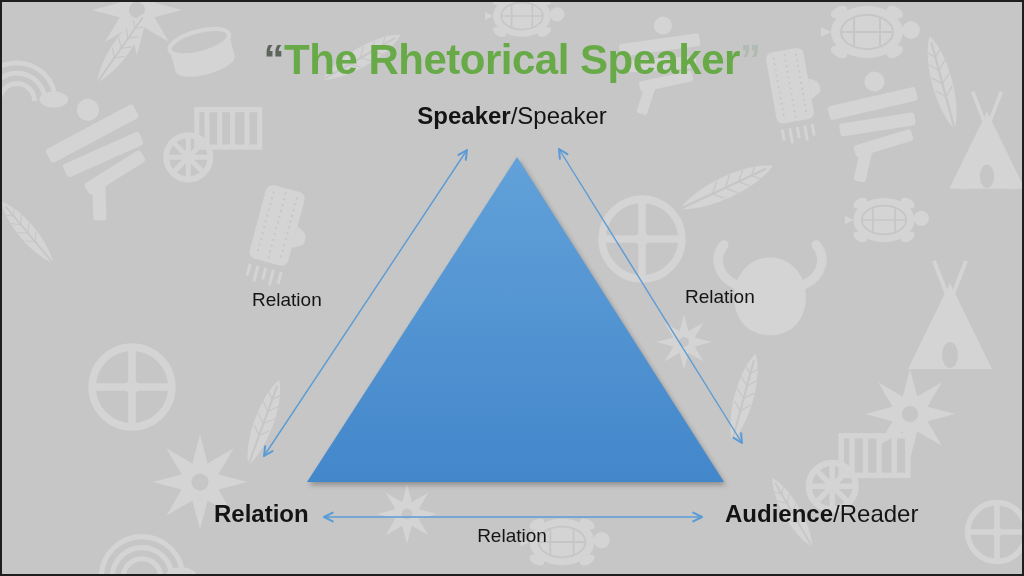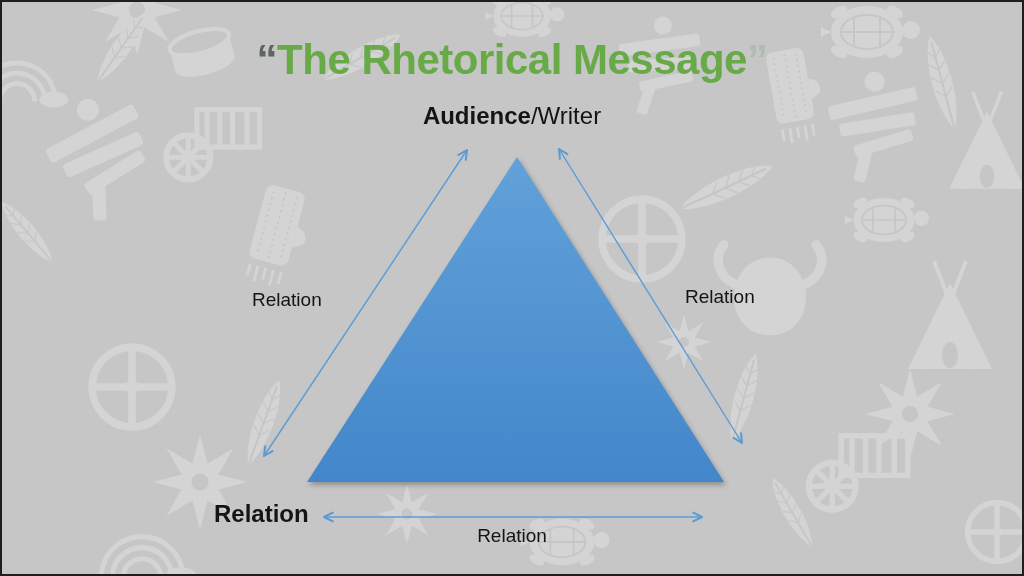--- a/index.html
+++ b/index.html
@@ -156,24 +156,25 @@
       <marker id="ah" viewBox="0 0 10 10" refX="8.5" refY="5" markerWidth="9" markerHeight="9" orient="auto-start-reverse">
         <path class="ah-path" d="M1.5,1.5 L8.5,5 L1.5,8.5"></path>
       </marker>
     </defs>
     <polygon class="tri" points="515,155 722,480 305,480"></polygon>
     <line class="rel-arrow" x1="465" y1="148" x2="262" y2="454" marker-start="url(#ah)" marker-end="url(#ah)"></line>
     <line class="rel-arrow" x1="557" y1="147" x2="740" y2="441" marker-start="url(#ah)" marker-end="url(#ah)"></line>
     <line class="rel-arrow" x1="322" y1="515" x2="700" y2="515" marker-start="url(#ah)" marker-end="url(#ah)"></line>
   </svg>
 
-  <div class="txt title"><span class="q-open">“</span><span class="t-text">The Rhetorical Message</span><span class="q-close">”</span></div>
+  <div class="txt title"><span class="q-open">“</span><span class="t-text">The Rhetorical Speaker</span><span class="q-close">”</span></div>
 
-  <div class="txt vertex-label v-top"><b>Audience</b><span>/Writer</span></div>
+  <div class="txt vertex-label v-top"><b>Speaker</b><span>/Speaker</span></div>
 
   <div class="txt vertex-label v-bl"><b>Relation</b><span></span></div>
 
+  <div class="txt vertex-label v-br"><b>Audience</b><span>/Reader</span></div>
 
   <div class="txt edge-label e-left">Relation</div>
   <div class="txt edge-label e-right">Relation</div>
   <div class="txt edge-label e-bottom">Relation</div>
 
 </div>
 
 </body></html>

